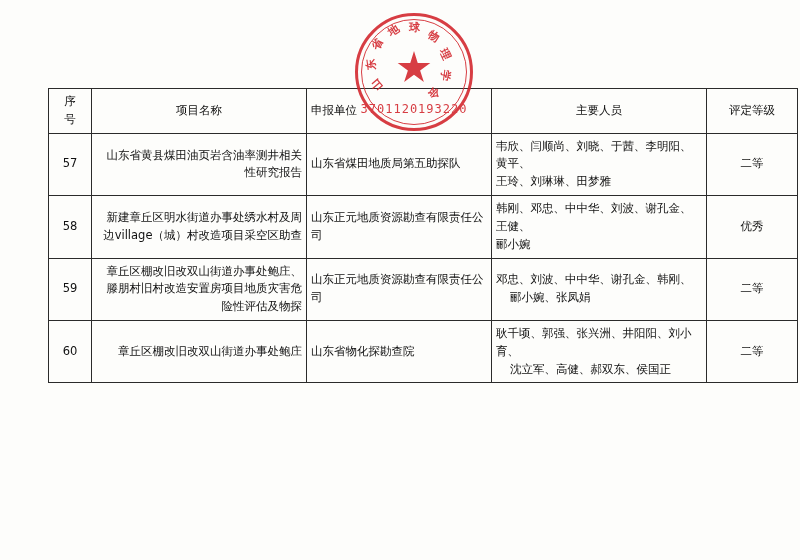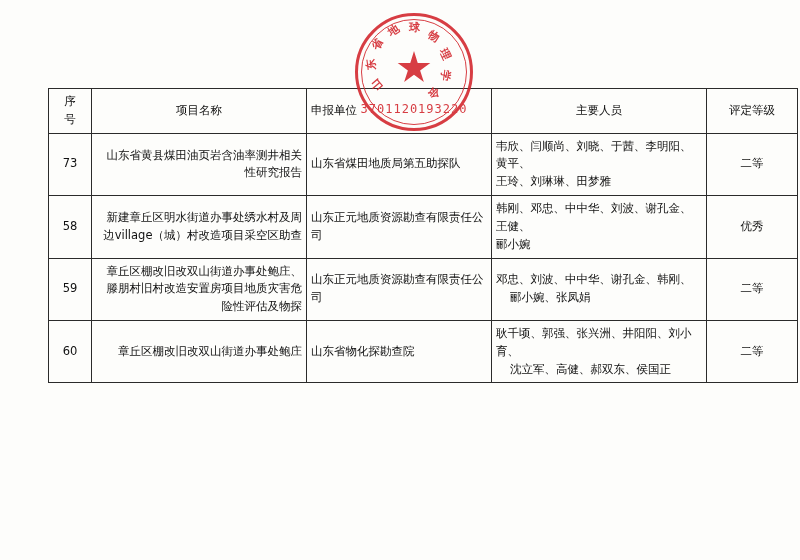--- a/index.html
+++ b/index.html
@@ -153,21 +153,21 @@
         </td>
         <td class="col-name" style="text-align:center;">项目名称</td>
         <td class="col-unit">申报单位</td>
         <td class="col-staff">主要人员</td>
         <td class="col-grade">评定等级</td>
       </tr>
     </thead>
     <tbody>
 
       <tr>
-        <td class="col-no">73</td>
+        <td class="col-no">57</td>
         <td class="col-name cell-name">山东省黄县煤田油页岩含油率测井相关性研究报告</td>
         <td class="col-unit cell-unit">山东省煤田地质局第五助探队</td>
         <td class="col-staff cell-staff">
           <span class="staff-line">韦欣、闫顺尚、刘晓、于茜、李明阳、黄平、</span>
           <span class="staff-line">王玲、刘琳琳、田梦雅</span>
         </td>
         <td class="col-grade">二等</td>
       </tr>
 
       <tr>

